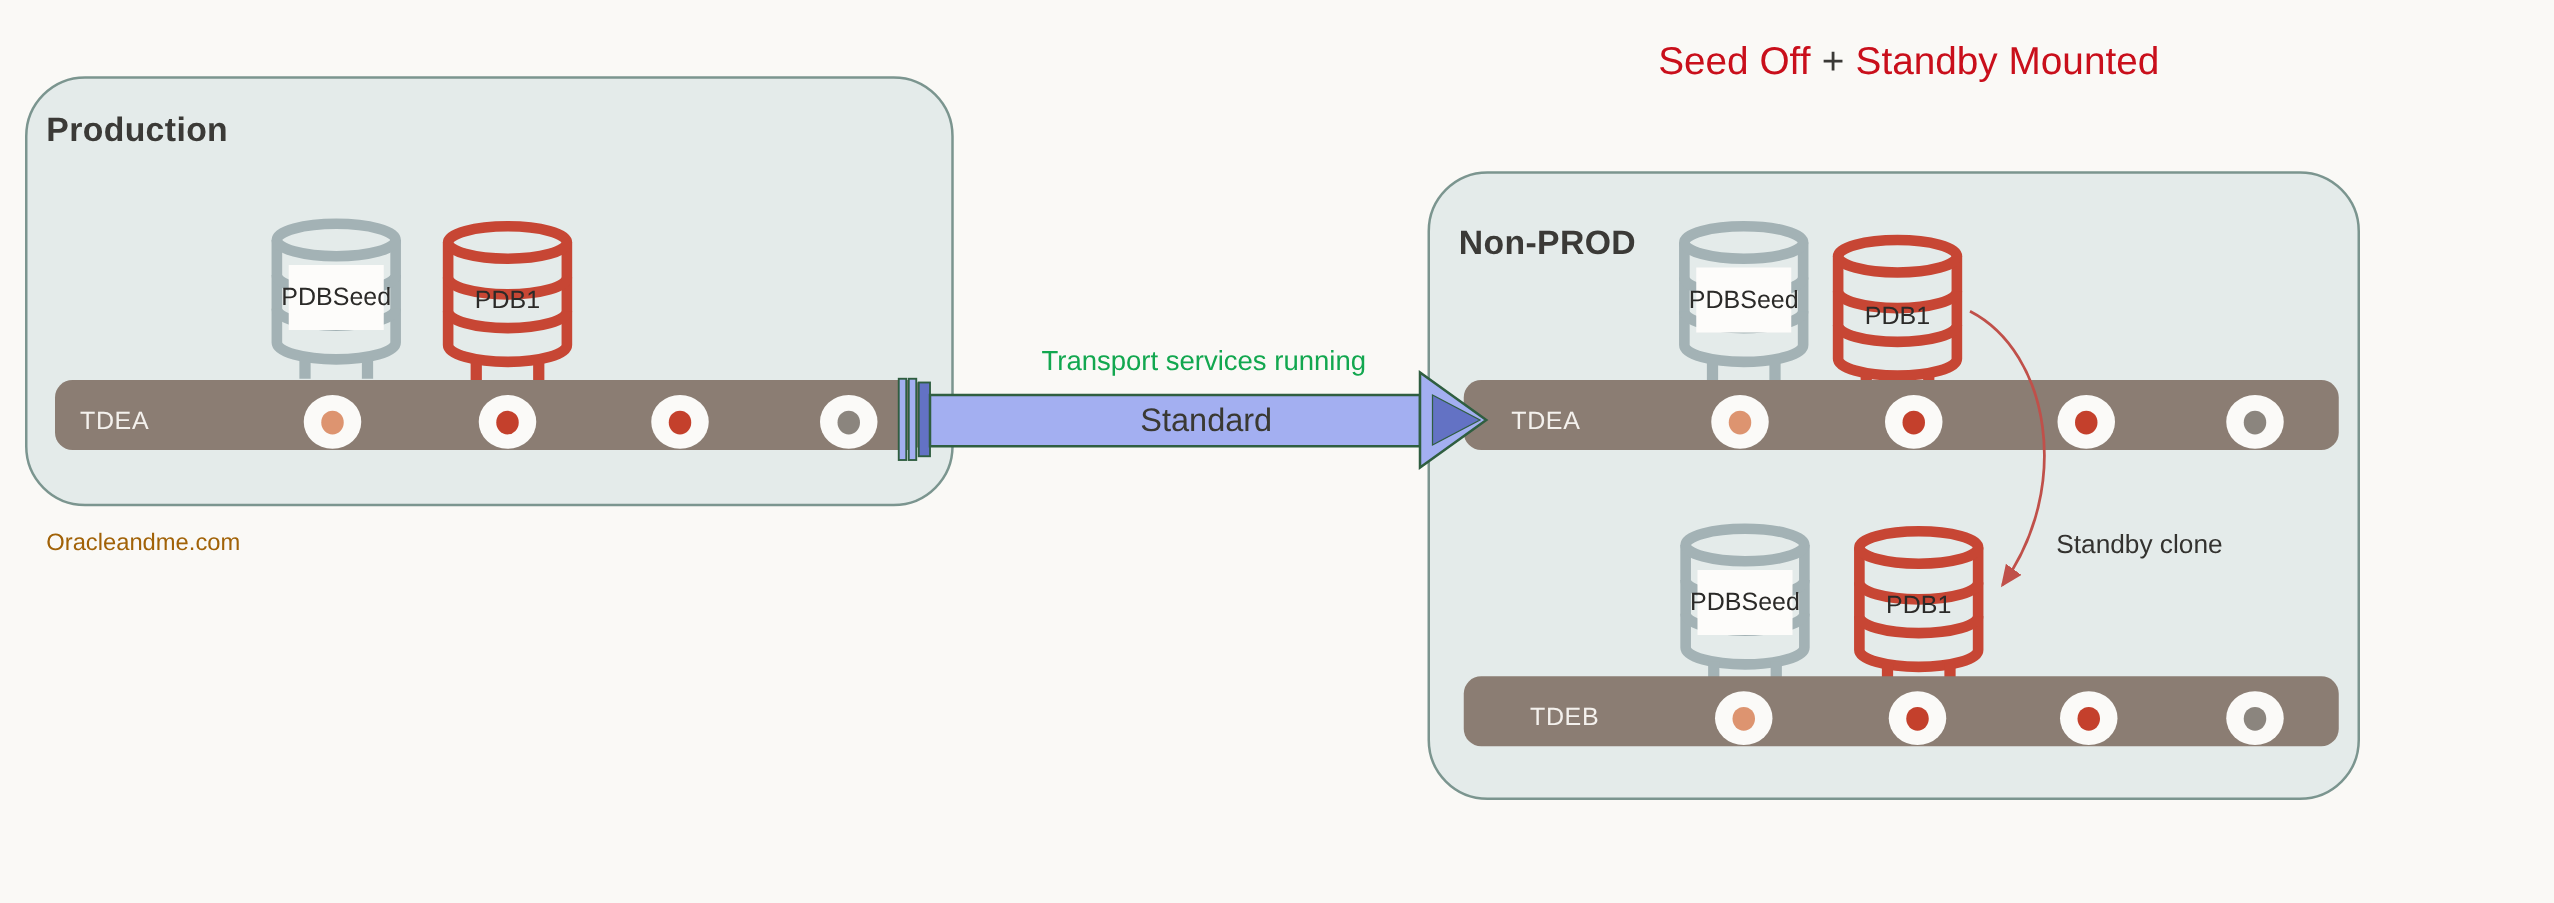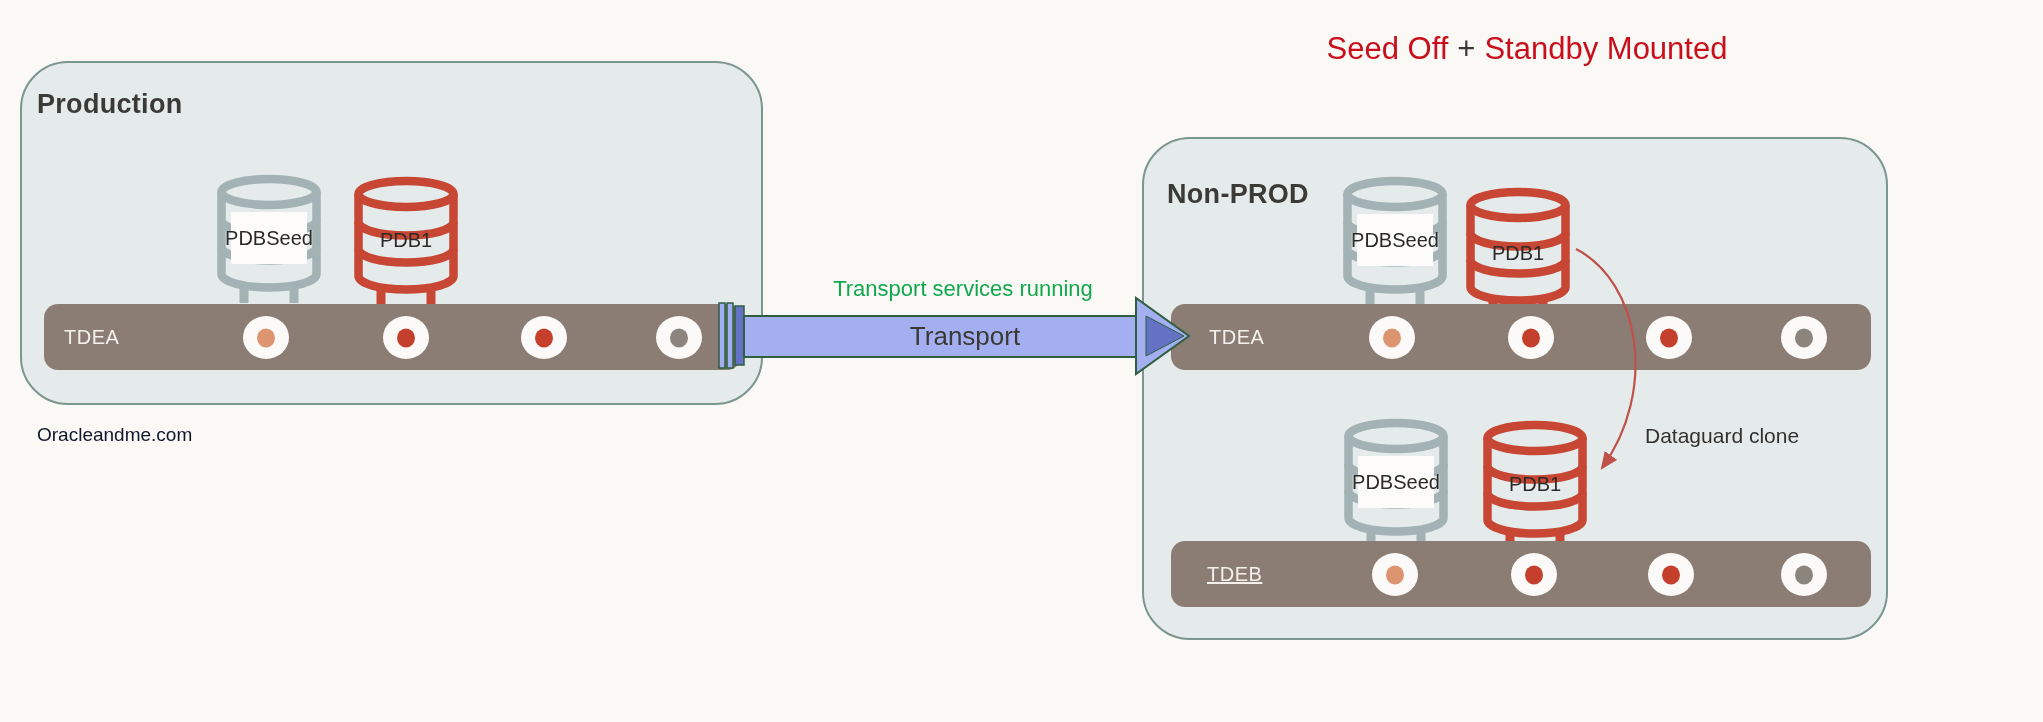--- a/index.html
+++ b/index.html
@@ -16,21 +16,21 @@
     border:2px solid #7b958f;
     border-radius:48px;
     box-sizing:border-box;
   }
   .env-label{
     position:absolute;
     font-size:27px;font-weight:bold;color:#3b3a37;letter-spacing:.3px;
   }
   
   .bar{
-    position:absolute;height:66px;background:#8b7d73;border-radius:14px;z-index:3;
+    position:absolute;height:56px;background:#8b7d73;border-radius:14px;z-index:3;
   }
   .bar-label{
     position:absolute;left:0;top:0;height:66px;display:flex;align-items:center;
     font-size:20px;color:#f4f1ed;letter-spacing:.5px;
   }
   .ring{
     position:absolute;top:12px;width:46px;height:43px;border-radius:50%;
     background:#fbfaf8;z-index:4;
   }
   .dot{
@@ -47,21 +47,21 @@
   .pdb-seed-label{
     position:absolute;width:76px;height:52px;background:#fdfcfa;z-index:3;
     display:flex;flex-direction:row;align-items:center;justify-content:center;
     font-size:20px;line-height:24px;color:#2b2a28;text-align:center;
   }
   .pdb1-label{
     position:absolute;width:104px;z-index:3;text-align:center;
     font-size:20px;color:#2b2a28;
   }
   
-  .watermark{position:absolute;font-size:19px;color:#0f172a;}
+  .watermark{position:absolute;font-size:19px;color:#a16207;}
   .transport-status{
     position:absolute;left:788px;top:276px;width:350px;text-align:center;
     font-size:22px;font-weight:500;color:#12a74f;z-index:7;
   }
   .dataguard-label{
     position:absolute;left:790px;top:321px;width:350px;text-align:center;
     font-size:26px;color:#3a3933;z-index:7;
   }
   .title-block{position:absolute;left:1307px;top:27px;width:440px;text-align:center;z-index:7;}
   .title-line1{font-size:23px;color:#403f3c;}
@@ -134,21 +134,21 @@
     <rect x="19" y="15" width="6" height="65" fill="#a3aff1" stroke="#2f5e40" stroke-width="1.5"></rect>
     <rect x="27" y="15" width="6" height="65" fill="#a3aff1" stroke="#2f5e40" stroke-width="1.5"></rect>
     <rect x="35" y="18" width="9" height="59" fill="#6372c4" stroke="#2f5e40" stroke-width="1.5"></rect>
 
     <rect x="44" y="28" width="392" height="41" fill="#a3aff1" stroke="#2f5e40" stroke-width="2"></rect>
 
     <polygon points="436,10 436,86 489,48" fill="#a3aff1" stroke="#2f5e40" stroke-width="2"></polygon>
     <polygon points="446,28 446,68 484,48" fill="#6372c4" stroke="#2f5e40" stroke-width="1"></polygon>
   </svg>
   <div class="transport-status">Transport services running</div>
-  <div class="dataguard-label">Transport</div>
+  <div class="dataguard-label">Standard</div>
 
   <div class="env-box" style="left:1142px;top:137px;width:746px;height:503px;">
     <div class="env-label" style="left:23px;top:40px;">Non-PROD</div>
 
     <div class="cyl cyl-seed" style="left:199px;top:38px;">
       <svg viewBox="0 0 104 132">
         <path d="M4.5 17 V99 A47.5 13.5 0 0 0 99.5 99 V17"></path>
         <path d="M4.5 45 A47.5 13.5 0 0 0 99.5 45"></path>
         <path d="M4.5 72 A47.5 13.5 0 0 0 99.5 72"></path>
         <ellipse cx="52" cy="17" rx="47.5" ry="13"></ellipse>
@@ -210,21 +210,21 @@
         <path d="M4.5 45 A47.5 13.5 0 0 0 99.5 45"></path>
         <path d="M4.5 72 A47.5 13.5 0 0 0 99.5 72"></path>
         <ellipse cx="52" cy="17" rx="47.5" ry="13"></ellipse>
         <path class="leg" d="M27 110 V128"></path>
         <path class="leg" d="M77 110 V128"></path>
       </svg>
     </div>
     <div class="pdb1-label" style="left:339px;top:334px;">PDB1</div>
 
     <div class="bar" style="left:27px;top:402px;width:700px;">
-      <span class="bar-label" style="padding-left:36px;text-decoration:underline;">TDEB</span>
+      <span class="bar-label" style="padding-left:53px;">TDEB</span>
       <span class="ring" style="left:201px;">
           <span class="dot" style="background-color: rgb(221, 148, 112);"></span>
         </span>
       <span class="ring" style="left:340px;">
           <span class="dot" style="background-color: rgb(196, 64, 44);"></span>
         </span>
       <span class="ring" style="left:477px;">
           <span class="dot" style="background-color: rgb(196, 64, 44);"></span>
         </span>
       <span class="ring" style="left:610px;">
@@ -234,15 +234,15 @@
   </div>
 
   <svg class="clone-svg" viewBox="0 0 170 270">
     <defs>
       <marker id="cloneHead" markerWidth="10" markerHeight="8" refX="7" refY="3.5" orient="auto">
         <path d="M0,0 L8,3.5 L0,7 Z" fill="#c0504a"></path>
       </marker>
     </defs>
     <path d="M36 19 C100 52 118 160 62 238" fill="none" stroke="#c0504a" stroke-width="2.2" marker-end="url(#cloneHead)"></path>
   </svg>
-  <div class="clone-label">Dataguard clone</div>
+  <div class="clone-label">Standby clone</div>
 
 </div>
 
 </body></html>

